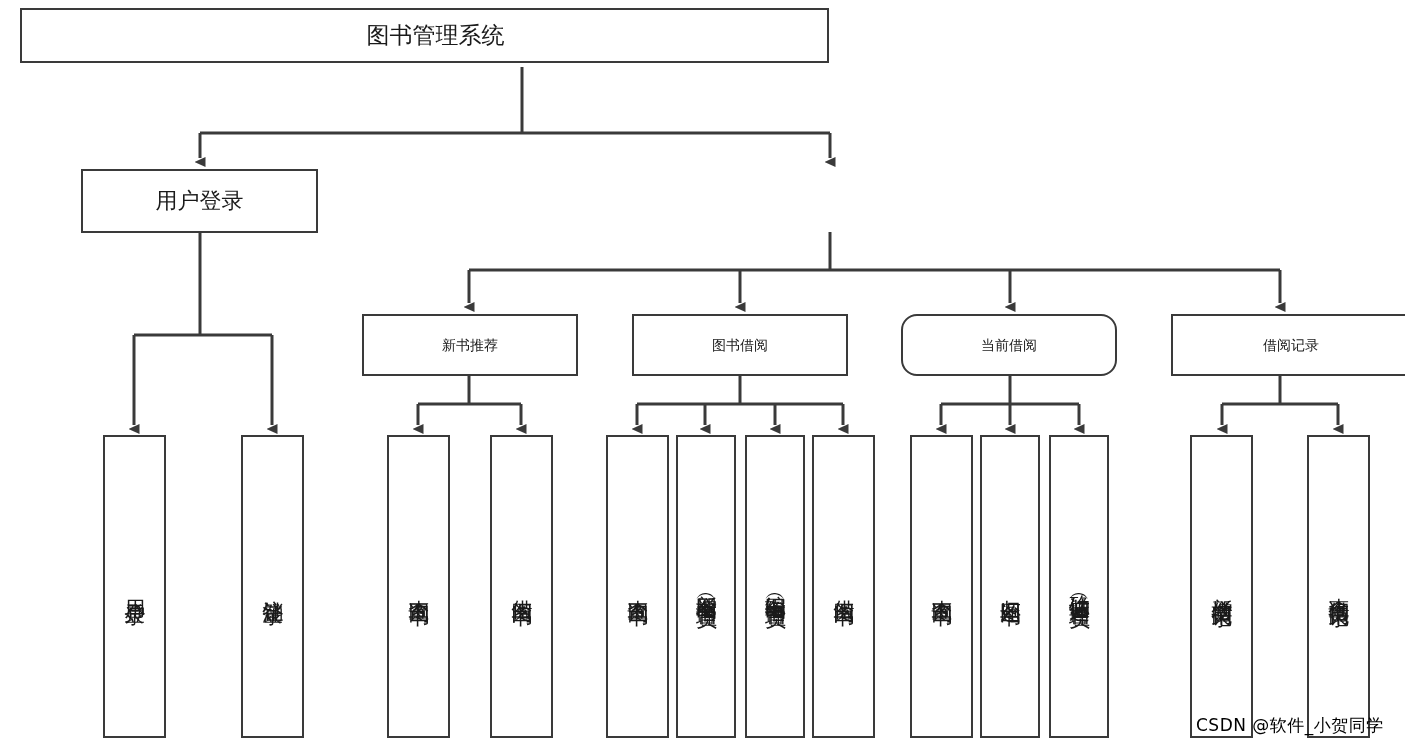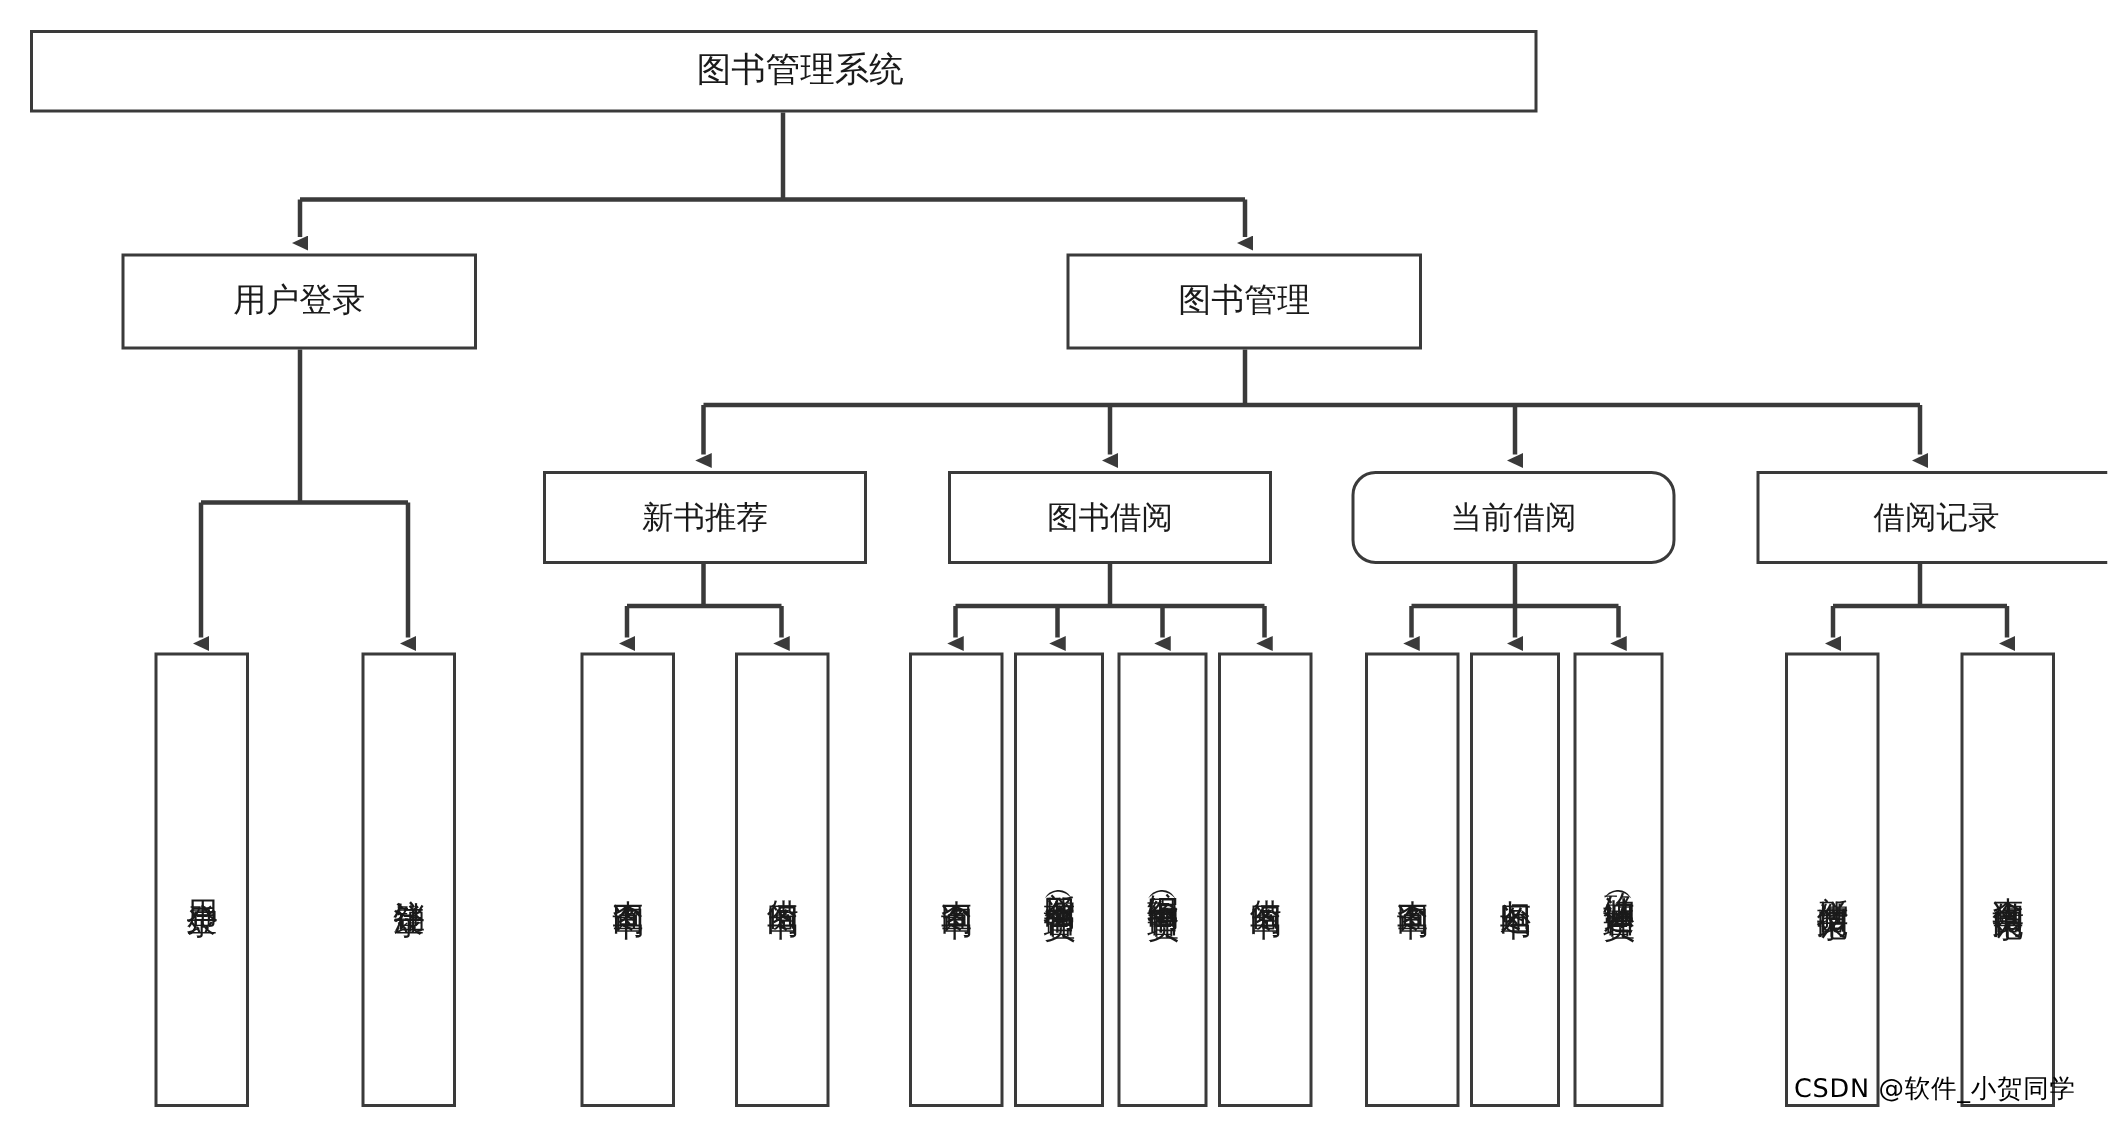--- a/index.html
+++ b/index.html
@@ -37,21 +37,21 @@
     text-align: center;
     line-height: 1.18;
   }
   .node.root {
     font-size: 23px;
   }
   .node.level2 {
     font-size: 22px;
   }
   .node.level3 {
-    font-size: 21px;
+    font-size: 14px;
   }
   .node.leaf {
     font-size: 21px;
     writing-mode: vertical-rl;
     text-orientation: upright;
     align-items: center;
     justify-content: center;
     letter-spacing: 2px;
     padding: 6px 0;
   }
@@ -118,24 +118,23 @@
       <path d="M1010,404 L1010,425" marker-end="url(#arrow)"></path>
       <path d="M1079,404 L1079,425" marker-end="url(#arrow)"></path>
 
       <path d="M1280,375 L1280,404"></path>
       <path d="M1222,404 L1338,404"></path>
       <path d="M1222,404 L1222,425" marker-end="url(#arrow)"></path>
       <path d="M1338,404 L1338,425" marker-end="url(#arrow)"></path>
     </g>
   </svg>
 
-  <div class="node root" style="left:20px; top:20px; width:1005px; height:55px;padding-left:22px;">图书管理系统</div>
+  <div class="node root" style="left:20px; top:8px; width:809px; height:55px;padding-left:22px;">图书管理系统</div>
 
   <div class="node level2" style="left:81px; top:169px; width:237px; height:64px;">用户登录</div>
-  <div class="node level2" style="left:711px; top:169px; width:237px; height:64px;">图书管理</div>
 
   <div class="node level3" style="left:362px; top:314px; width:216px; height:62px;">新书推荐</div>
   <div class="node level3" style="left:632px; top:314px; width:216px; height:62px;">图书借阅</div>
   <div class="node level3" style="left:901px; top:314px; width:216px; height:62px;border-radius:16px;">当前借阅</div>
   <div class="node level3" style="left:1171px; top:314px; width:240px; height:62px;">借阅记录</div>
 
   <div class="node leaf" style="left:103px; top:435px; width:63px; height:303px;">
     <span class="vtext">用户登录</span>
   </div>
   <div class="node leaf" style="left:241px; top:435px; width:63px; height:303px;">

